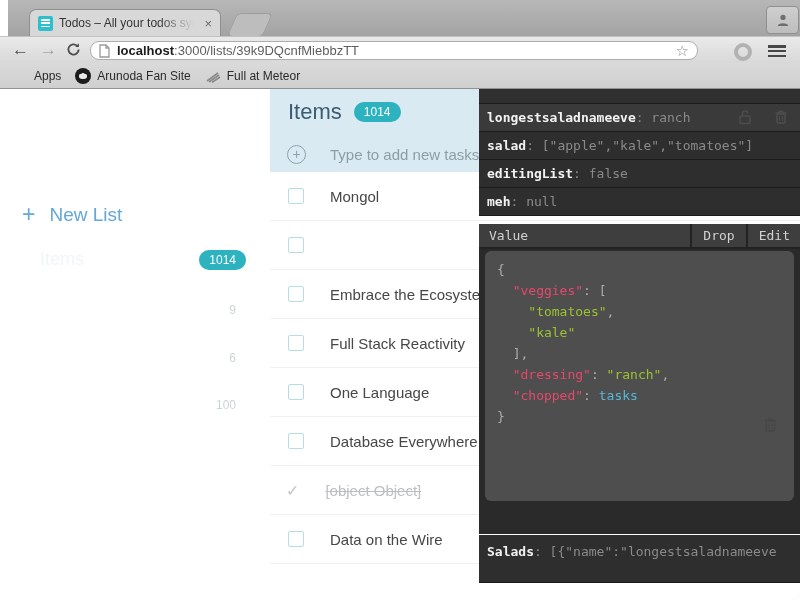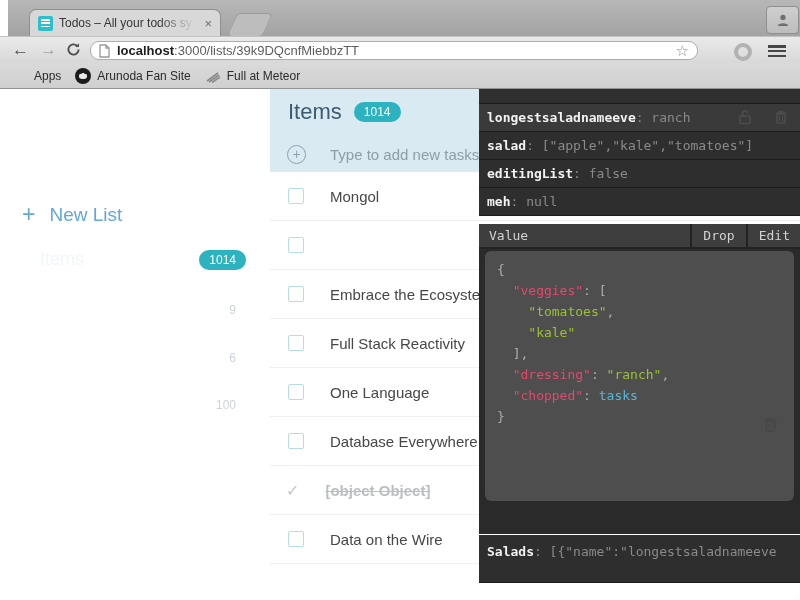--- a/index.html
+++ b/index.html
@@ -65,21 +65,21 @@
   .mtitle{font-size:22px;color:#3b5c72;}
   .mbadge{margin-left:12px;background:#2db3c0;color:#fff;font-size:12px;border-radius:10px;padding:3px 10px;}
   .addrow{position:absolute;left:0;top:47px;width:530px;height:36px;display:flex;align-items:center;}
   .addplus{width:17px;height:17px;border:1px solid #8da3ae;border-radius:50%;color:#8da3ae;font-size:14px;line-height:16px;text-align:center;margin-left:17px;}
   .addph{margin-left:24px;font-size:15px;color:#8e9da6;}
   .todos{position:absolute;left:0;top:83px;width:530px;}
   .trow{height:48px;border-bottom:1px solid #eef1f2;display:flex;align-items:center;}
   .tcheck{width:14px;height:14px;border:1px solid #b6dee1;border-radius:2px;margin-left:18px;flex:0 0 auto;}
   .tcheckmark{margin-left:16px;color:#c3c6c8;font-size:16px;flex:0 0 auto;}
   .tlabel{margin-left:26px;font-size:15px;color:#474747;white-space:nowrap;}
-  .trow.done .tlabel{color:#bcbfc1;text-decoration:line-through;font-weight:bold;}
+  .trow.done .tlabel{color:#bcbfc1;text-decoration:line-through;}
 
   
   .devpanel{position:absolute;left:479px;top:0;width:321px;height:511px;overflow:hidden;font-family:"DejaVu Sans Mono",monospace;font-size:13px;}
   .drow-clip{height:14px;background:#2f2f2f;border-bottom:1px solid #1b1b1b;}
   .drow{height:27px;background:#2e2e2e;border-bottom:1px solid #1b1b1b;display:flex;align-items:center;padding:0 8px;box-sizing:content-box;position:relative;white-space:nowrap;overflow:hidden;}
   .drow.hover{background:#3a3a3a;}
   .dkey{color:#f2f2f2;font-weight:bold;}
   .dval{color:#8a8a8a;}
   .drow-icons{position:absolute;right:12px;top:5px;display:flex;gap:22px;}
   .dgap{height:8px;}

